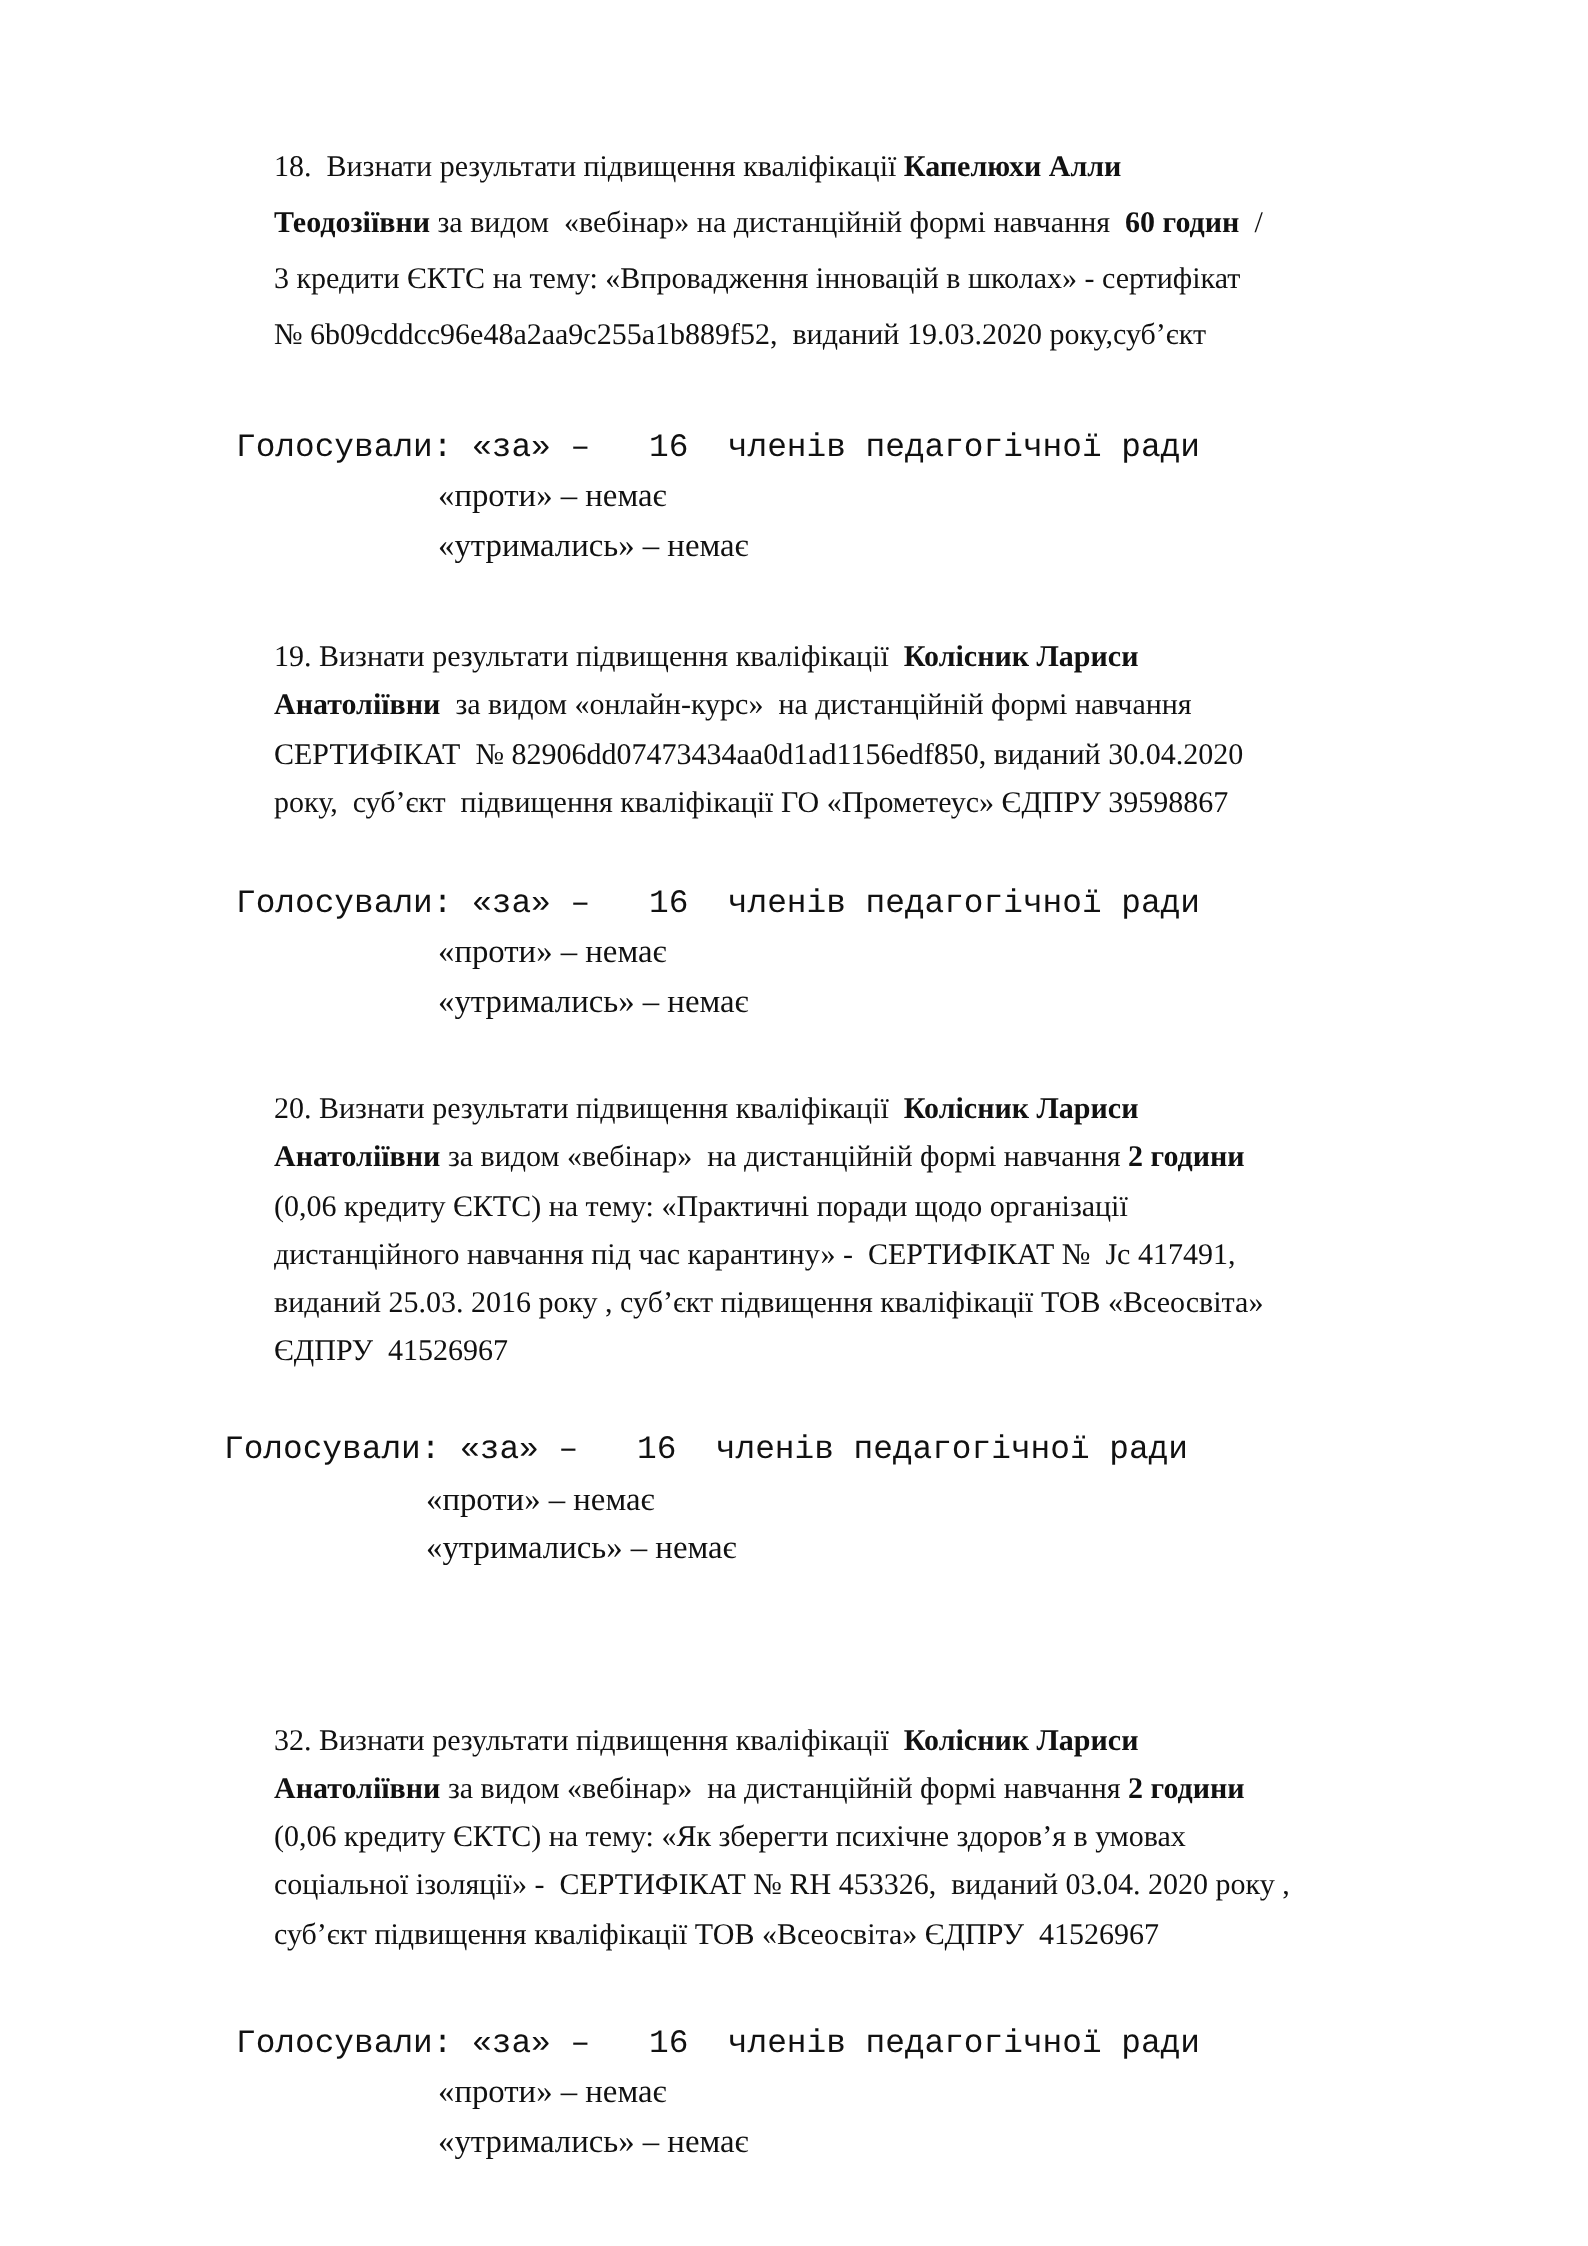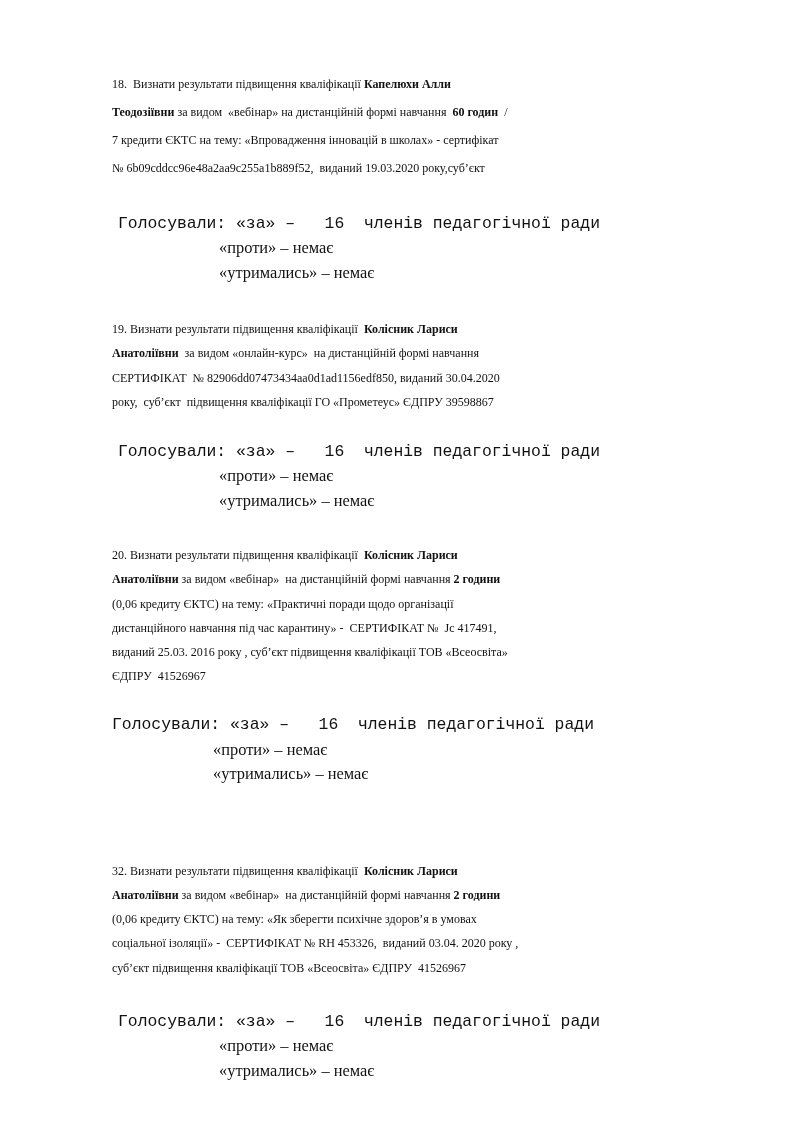--- a/index.html
+++ b/index.html
@@ -21,23 +21,24 @@
   }
   .content {
     position: absolute;
     left: 112px;
     top: 70px;
     width: 582px;
   }
 
   
   .resolution {
-    font-size: 12px;
+    font-size: 15px;
     text-align: left;
     color: #111111;
+    margin-left: 25px;
   }
   .resolution p {
     margin: 0;
     white-space: pre-wrap;
   }
   .res-loose p { line-height: 28px; }
   .res-tight p { line-height: 24.2px; }
 
   .res-18 { margin-bottom: 0; }
 
@@ -65,21 +66,21 @@
 </style>
 </head>
 <body>
 
 <div class="page">
   <div class="content">
 
     <div class="resolution res-loose res-18">
       <p><span>18.  Визнати результати підвищення кваліфікації </span><b>Капелюхи Алли</b></p>
       <p><b>Теодозіївни</b><span> за видом  «вебінар» на дистанційній формі навчання  </span><b>60 годин</b><span>  /</span></p>
-      <p>7 кредити ЄКТС на тему: «Впровадження інновацій в школах» - сертифікат</p>
+      <p>3 кредити ЄКТС на тему: «Впровадження інновацій в школах» - сертифікат</p>
       <p>№ 6b09cddcc96e48a2aa9c255a1b889f52,  виданий 19.03.2020 року,суб’єкт</p>
     </div>
 
     <div class="gap-a"></div>
 
     <div class="vote">
       <p class="vote-for">Голосували: «за» –   16  членів педагогічної ради</p>
       <p class="vote-against">«проти» – немає</p>
       <p class="vote-abstain">«утримались» – немає</p>
     </div>

